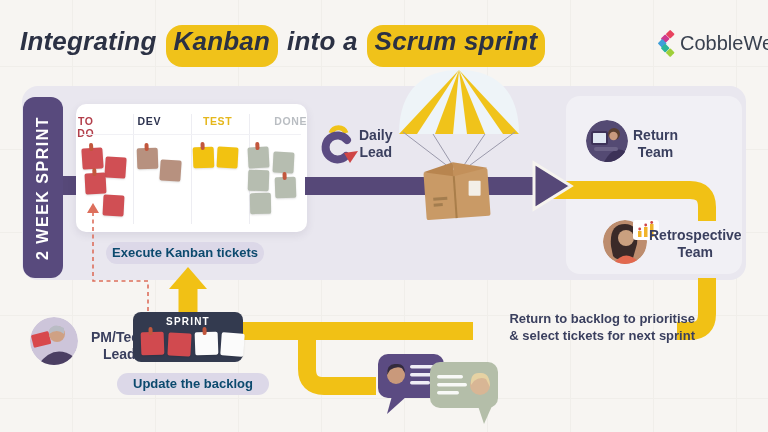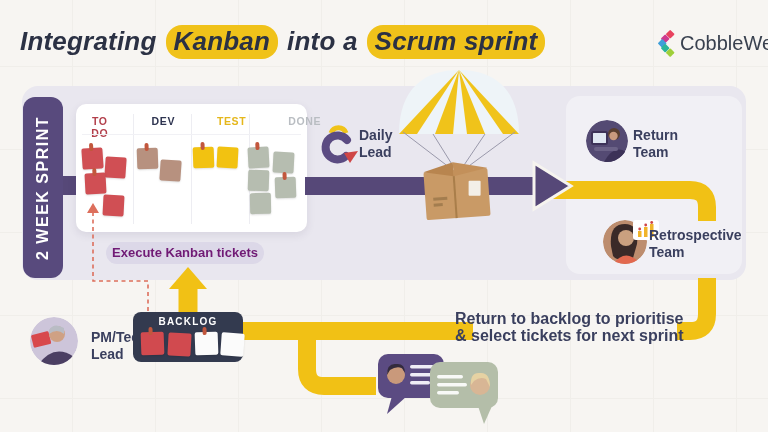--- a/index.html
+++ b/index.html
@@ -6,53 +6,53 @@
   #stage{position:relative;width:768px;height:432px;overflow:hidden;
     font-family:"Liberation Sans",sans-serif;
     background-color:#f7f5f2;
     background-image:linear-gradient(#f0eeea 1px,transparent 1px),
                      linear-gradient(90deg,#f0eeea 1px,transparent 1px);
     background-size:83px 83px;background-position:72px 66px;}
   .abs{position:absolute;}
   
   .title{left:20px;top:26px;font-size:26px;font-weight:800;color:#2b3144;letter-spacing:.2px;white-space:nowrap;}
   .title span{margin-right:9px;font-style:italic;}
-  .hl{background:#f0c21a;border-radius:16px;padding:1px 8px 3px;}
+  .hl{background:#f0c21a;border-radius:16px;padding:1px 8px 11px;}
   
   .logo{left:658px;top:30px;display:flex;align-items:center;gap:5px;}
   .logo .name{font-size:20px;font-weight:400;color:#39414f;}
   
   .panel{left:22px;top:86px;width:724px;height:194px;background:#e9e7ef;border-radius:16px;}
   .innercard{left:566px;top:96px;width:176px;height:178px;background:rgba(255,255,255,.38);border-radius:14px;}
   
   .banner{left:23px;top:97px;width:40px;height:181px;background:#584a7d;border-radius:12px;
     display:flex;align-items:center;justify-content:center;}
   .banner span{writing-mode:vertical-rl;transform:rotate(180deg);color:#fff;font-weight:800;
     font-size:16px;letter-spacing:1.5px;white-space:nowrap;}
   .ptab{left:61px;top:176px;width:16px;height:19px;background:#564878;}
   .pshaft{left:305px;top:177px;width:232px;height:18px;background:#564878;}
   
   .board{left:76px;top:104px;width:231px;height:128px;background:#fff;border-radius:10px;
     box-shadow:0 3px 8px rgba(60,50,90,.10);}
-  .heads{position:absolute;left:14px;top:0;width:100%;display:flex;gap:42px;}
+  .heads{position:absolute;left:0;top:0;width:100%;display:flex;gap:42px;}
   .heads div{width:25%;text-align:center;padding-top:11px;font-size:10.5px;font-weight:800;letter-spacing:.6px;}
   .h0{color:#b23f4b}.h1{color:#2e3450}.h2{color:#e5b71c}.h3{color:#b9bdc2}
   .vsep{position:absolute;top:10px;bottom:8px;width:1px;background:#ededf2;}
   .hsep{position:absolute;left:6px;right:6px;top:30px;height:1px;background:#f1f1f5;}
   .note{position:absolute;width:21px;height:21px;border-radius:2px;box-shadow:0 1px 2px rgba(0,0,0,.12);}
   .nred{background:#d04f54}.ntan{background:#b7917f}.nyel{background:#f2c211}.nsage{background:#b6bdb0}
   .nwhite{background:#fbfbfb}
   .pin::before{content:"";position:absolute;top:-5px;left:8px;width:4px;height:8px;background:#c2573d;border-radius:2px;}
   .bignote{width:23px;height:23px;}
   
   .pill{background:#dcd8e8;border-radius:12px;height:22px;line-height:22px;text-align:center;
-    font-size:13px;font-weight:700;color:#701a75;white-space:nowrap;}
-  
-  .lbl{font-size:14px;font-weight:700;color:#3a3f5e;line-height:17px;}
-  .rtext{left:455px;top:310px;width:240px;text-align:left;font-size:16px;font-weight:700;color:#3a3f5e;line-height:17px;}
+    font-size:13px;font-weight:700;color:#0c4a6e;white-space:nowrap;}
+  
+  .lbl{font-size:14px;font-weight:700;color:#3a3f5e;line-height:17px;text-align:center;}
+  .rtext{left:455px;top:310px;width:240px;text-align:right;font-size:13px;font-weight:700;color:#3a3f5e;line-height:17px;}
   
   .backlog{left:133px;top:312px;width:110px;height:50px;background:#333a4f;border-radius:8px;}
   .backlog .bt{display:block;text-align:center;margin-top:4px;color:#fff;font-size:10px;font-weight:800;letter-spacing:1.2px;}
   svg.overlay{position:absolute;left:0;top:0;pointer-events:none;}
 </style>
 </head>
 <body>
 
 <div id="stage">
 
@@ -156,20 +156,21 @@
     <path d="M15 13 A8 8 0 0 1 30 13" stroke="#f0c31a" stroke-width="5" fill="none"></path>
     <path d="M31 20 A12 12 0 1 0 30 36" stroke="#5b4b82" stroke-width="8" fill="none" stroke-linecap="round"></path>
     <polygon points="28,33 42,31 34,43" fill="#cf4646"></polygon>
   </svg>
   <div class="abs lbl" style="left:359px;top:127px;">
     <div>Daily</div>
     <div>Lead</div>
   </div>
 
   <div class="abs pill" style="left:106px;top:242px;width:158px;">Execute Kanban tickets</div>
+  <div class="abs pill" style="left:117px;top:373px;width:152px;">Update the backlog</div>
 
   <svg class="overlay" style="left:586px;top:120px;" width="42" height="42" viewBox="0 0 42 42">
     <defs>
         <clipPath id="c1">
           <circle cx="21" cy="21" r="21"></circle>
         </clipPath>
       </defs>
     <g clip-path="url(#c1)">
       <circle cx="21" cy="21" r="21" fill="#544a73"></circle>
       <rect x="6" y="12" width="15" height="12" rx="1.5" fill="#dfe7f2" stroke="#3c3258" stroke-width="2"></rect>
@@ -229,21 +230,21 @@
       <path d="M19 13 Q24 5 34 11 L34 17 Q27 11 19 17 Z" fill="#b9bcc4"></path>
       <path d="M8 48 Q24 26 44 40 L44 48 Z" fill="#4b3f63"></path>
     </g>
   </svg>
   <div class="abs lbl" style="left:91px;top:329px;">
     <div>PM/Tech</div>
     <div>Lead</div>
   </div>
 
   <div class="abs backlog">
-    <span class="bt">BACKLOG</span>
+    <span class="bt">SPRINT</span>
     <div class="note bignote nred pin" style="left:8px;top:20px;transform:rotate(-2deg);background:#d14a4f"></div>
     <div class="note bignote nred" style="left:35px;top:21px;transform:rotate(3deg);background:#d14a4f"></div>
     <div class="note bignote nwhite pin" style="left:62px;top:20px;transform:rotate(-2deg)"></div>
     <div class="note bignote nwhite" style="left:88px;top:21px;transform:rotate(4deg)"></div>
   </div>
 
   <svg class="overlay" width="768" height="432">
     <path d="M93 212 V281 H148 V311" stroke="#dd6f5c" stroke-width="1.6" stroke-dasharray="4 3.5" fill="none"></path>
     <polygon points="87,213 99,213 93,203" fill="#dd6f5c"></polygon>
   </svg>

